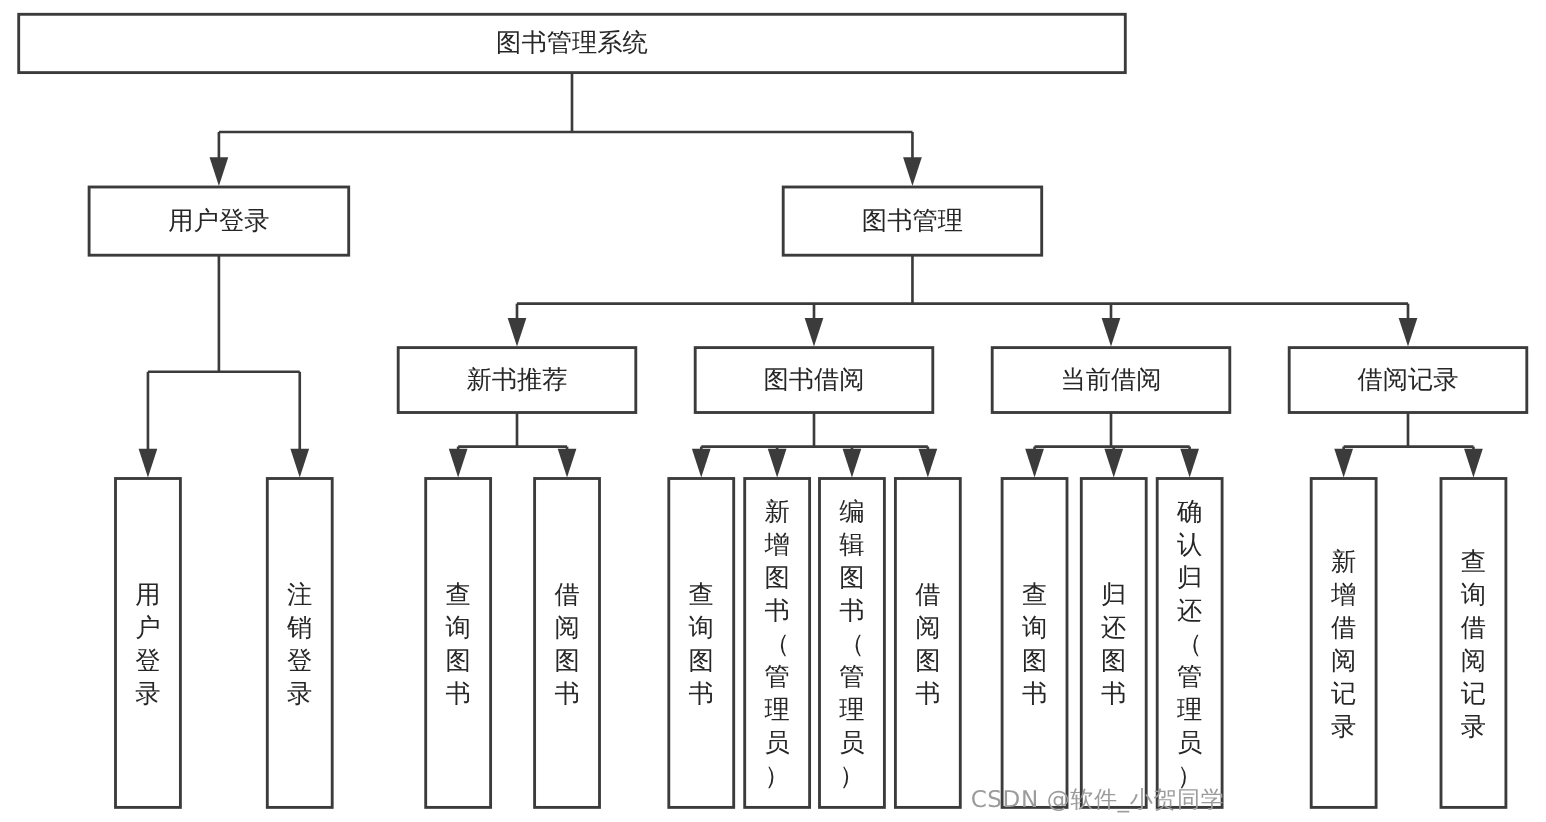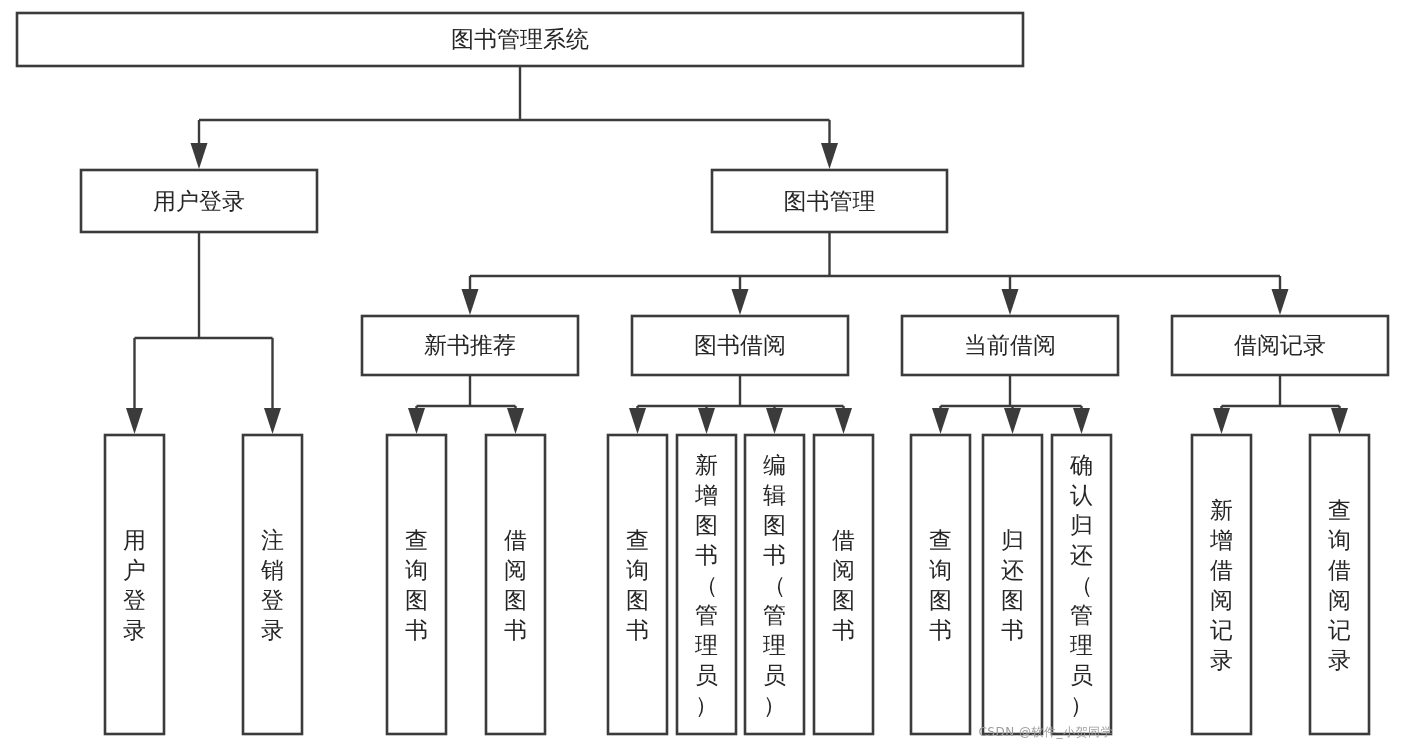--- a/index.html
+++ b/index.html
@@ -51,21 +51,21 @@
     fill: #262626;
     font-family: "DejaVu Sans", "Liberation Sans", sans-serif;
     font-size: 23px;
     text-anchor: middle;
   }
   .watermark {
     position: absolute;
     right: 12px;
     bottom: 6px;
     font-family: "DejaVu Sans", "Liberation Sans", sans-serif;
-    font-size: 12px;
+    font-size: 21px;
     color: #9c9c9c;
     letter-spacing: 0.5px;
     white-space: nowrap;
     user-select: none;
   }
 </style>
 </head>
 <body>
 
 <div id="diagram-root">

